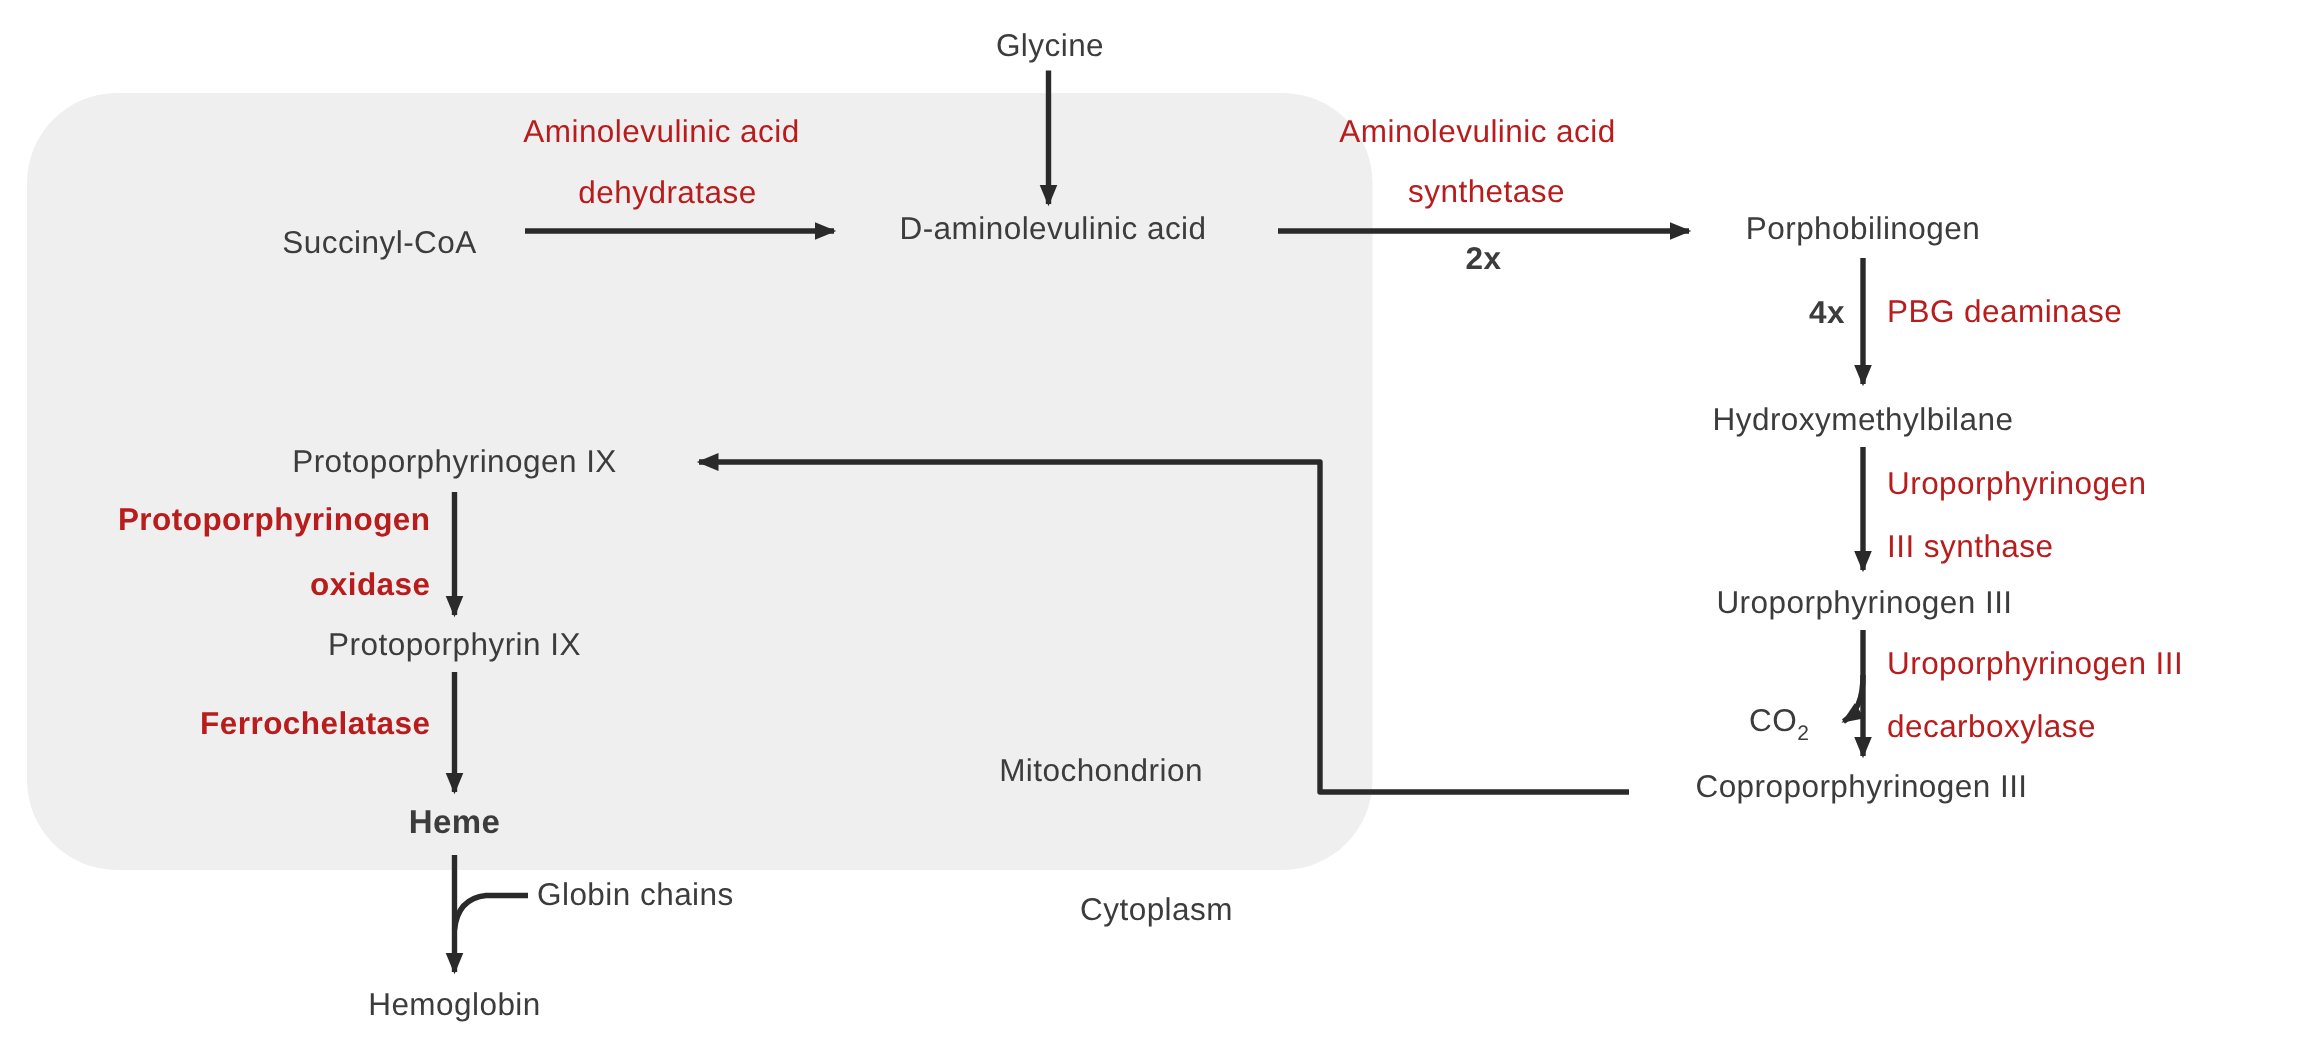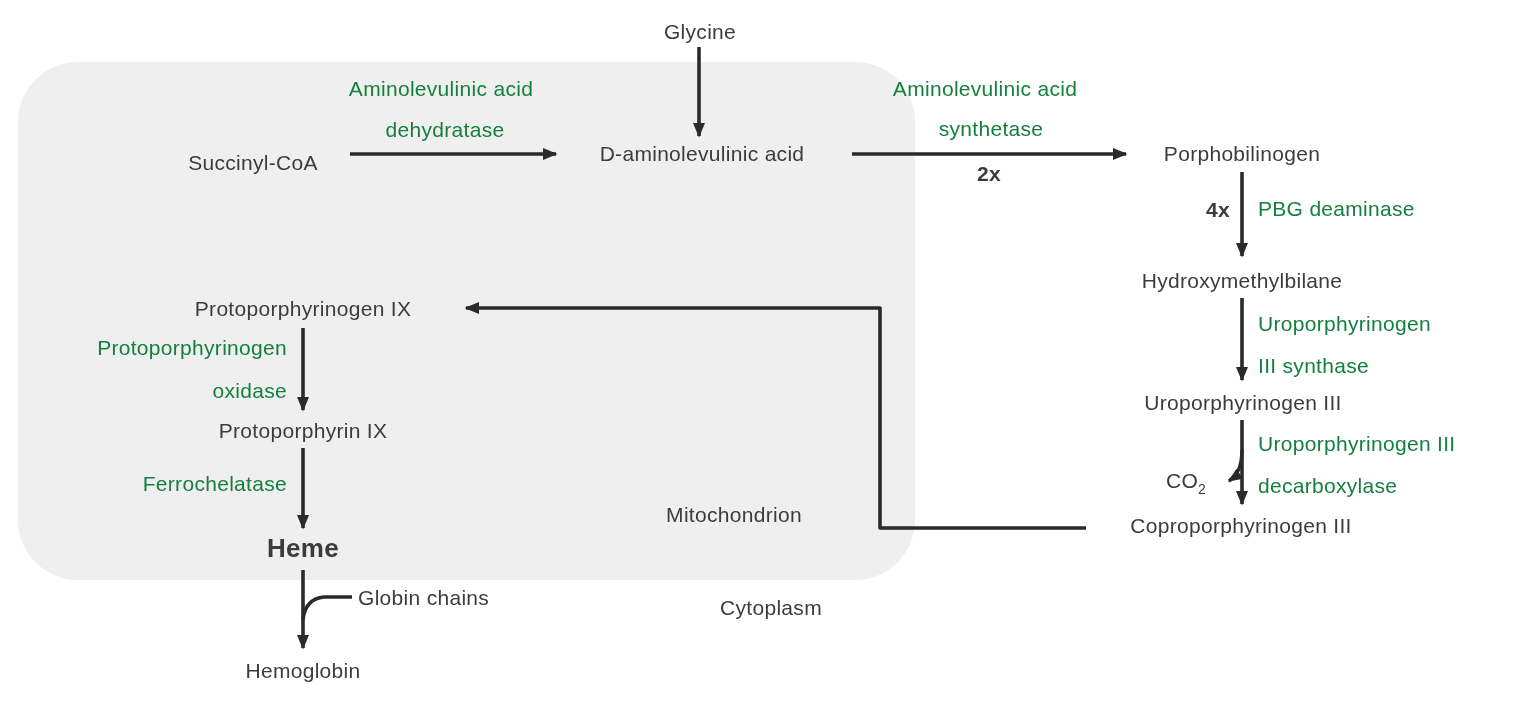--- a/index.html
+++ b/index.html
@@ -11,24 +11,24 @@
     position:absolute;left:18px;top:62px;width:897px;height:518px;
     background:#efefef;border-radius:60px;
   }
   svg.arrows{position:absolute;left:0;top:0;width:1536px;height:701px;pointer-events:none;}
   .lbl{
     position:absolute;white-space:nowrap;color:#3c3c3c;font-size:21px;
     letter-spacing:0.3px;line-height:1;
   }
   .anchor-c{transform:translate(-50%,-50%);text-align:center;}
   .anchor-l{transform:translate(0,-50%);text-align:center;}
-  .anchor-r{transform:translate(-100%,-50%);}
-  .green{color:#15803d;}
+  .anchor-r{transform:translate(-100%,-50%);font-weight:bold;}
+  .green{color:#b91c1c;}
   .bold{font-weight:700;}
-  .heme{font-size:26px;font-weight:700;}
+  .heme{font-size:22px;font-weight:700;}
   .sub{font-size:14px;vertical-align:-6px;letter-spacing:0;}
 </style>
 </head>
 <body>
 
 <div class="canvas">
 
   <div class="organelle"></div>
 
   <svg class="arrows" viewBox="0 0 1536 701">

